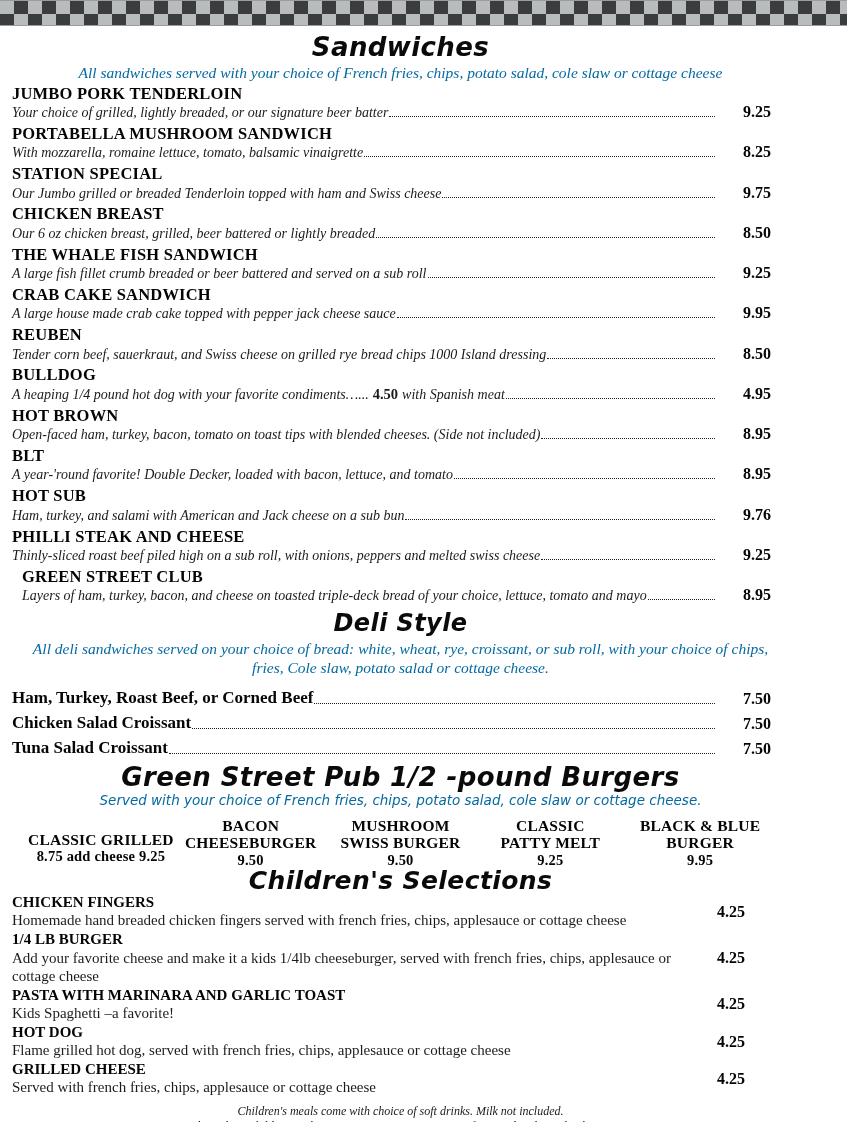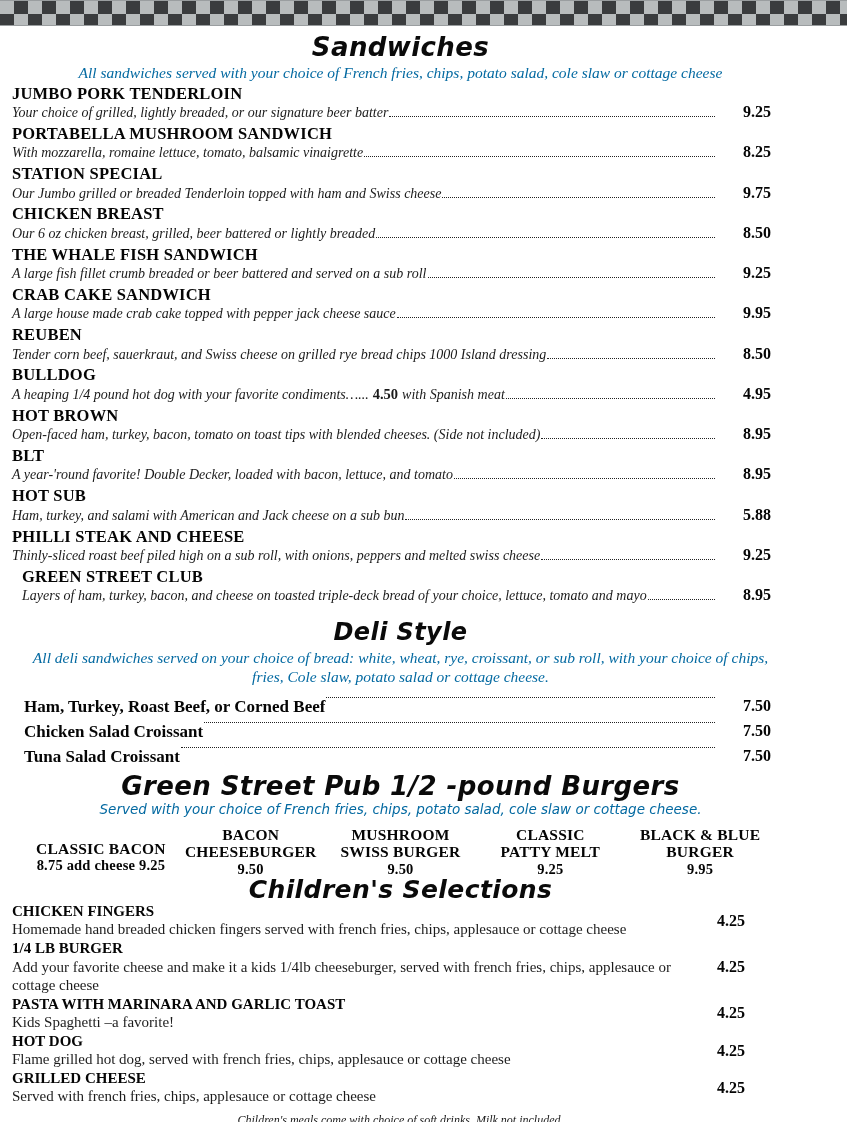--- a/index.html
+++ b/index.html
@@ -50,21 +50,21 @@
   .script-head {
     text-align: center;
     font-family: "DejaVu Sans", sans-serif;
     font-style: italic;
     font-weight: bold;
     letter-spacing: 0.4px;
     color: #0a0a0a;
     line-height: 1.05;
   }
   .script-sandwiches { font-size: 26px; margin-top: 6px; }
-  .script-deli       { font-size: 24px; margin-top: 12px; }
+  .script-deli       { font-size: 24px; margin-top: 3px; }
   .script-burgers    { font-size: 26px; margin-top: 1px; }
   .script-childrens  { font-size: 25px; margin-top: 0px; }
 
   
   .subtitle {
     text-align: center;
     font-family: "Liberation Serif", serif;
     font-style: italic;
     font-size: 15.5px;
     line-height: 1.18;
@@ -124,22 +124,22 @@
     font-family: "Liberation Serif", serif;
     font-weight: bold;
     font-size: 16px;
     color: #050505;
     padding-right: 18px;
   }
 
   
   .deli-row {
     display: flex;
-    align-items: flex-start;
-    margin: 5px 0 5px 12px;
+    align-items: flex-end;
+    margin: 5px 0 5px 0;
   }
   .deli-name {
     font-family: "Liberation Serif", serif;
     font-weight: bold;
     font-size: 17px;
     white-space: nowrap;
     color: #050505;
   }
   .deli-row .leader { margin-bottom: 4px; }
 
@@ -302,21 +302,21 @@
             <span class="desc">A year-'round favorite! Double Decker, loaded with bacon, lettuce, and tomato</span>
             <span class="leader"></span>
             <span class="price">8.95</span>
           </div>
         </div>
         <div class="item">
           <div class="item-name">HOT SUB</div>
           <div class="desc-row">
             <span class="desc">Ham, turkey, and salami with American and Jack cheese on a sub bun</span>
             <span class="leader"></span>
-            <span class="price">5.88</span>
+            <span class="price">9.76</span>
           </div>
         </div>
         <div class="item">
           <div class="item-name">PHILLI STEAK AND CHEESE</div>
           <div class="desc-row">
             <span class="desc">Thinly-sliced roast beef piled high on a sub roll, with onions, peppers and melted swiss cheese</span>
             <span class="leader"></span>
             <span class="price">9.25</span>
           </div>
         </div>
@@ -352,21 +352,21 @@
           <span class="leader"></span>
           <span class="price">7.50</span>
         </div>
       </div>
 
     <div class="script-head script-burgers">Green Street Pub 1/2 -pound Burgers</div>
     <div class="subtitle sub-burgers">Served with your choice of French fries, chips, potato salad, cole slaw or cottage cheese.</div>
 
     <div class="burger-grid" id="burger-grid">
         <div class="burger-col first">
-          <div class="burger-name">CLASSIC BACON</div>
+          <div class="burger-name">CLASSIC GRILLED</div>
           <div class="burger-price">8.75 add cheese 9.25</div>
         </div>
         <div class="burger-col">
           <div class="burger-name">BACON
 CHEESEBURGER</div>
           <div class="burger-price">9.50</div>
         </div>
         <div class="burger-col">
           <div class="burger-name">MUSHROOM
 SWISS BURGER</div>

